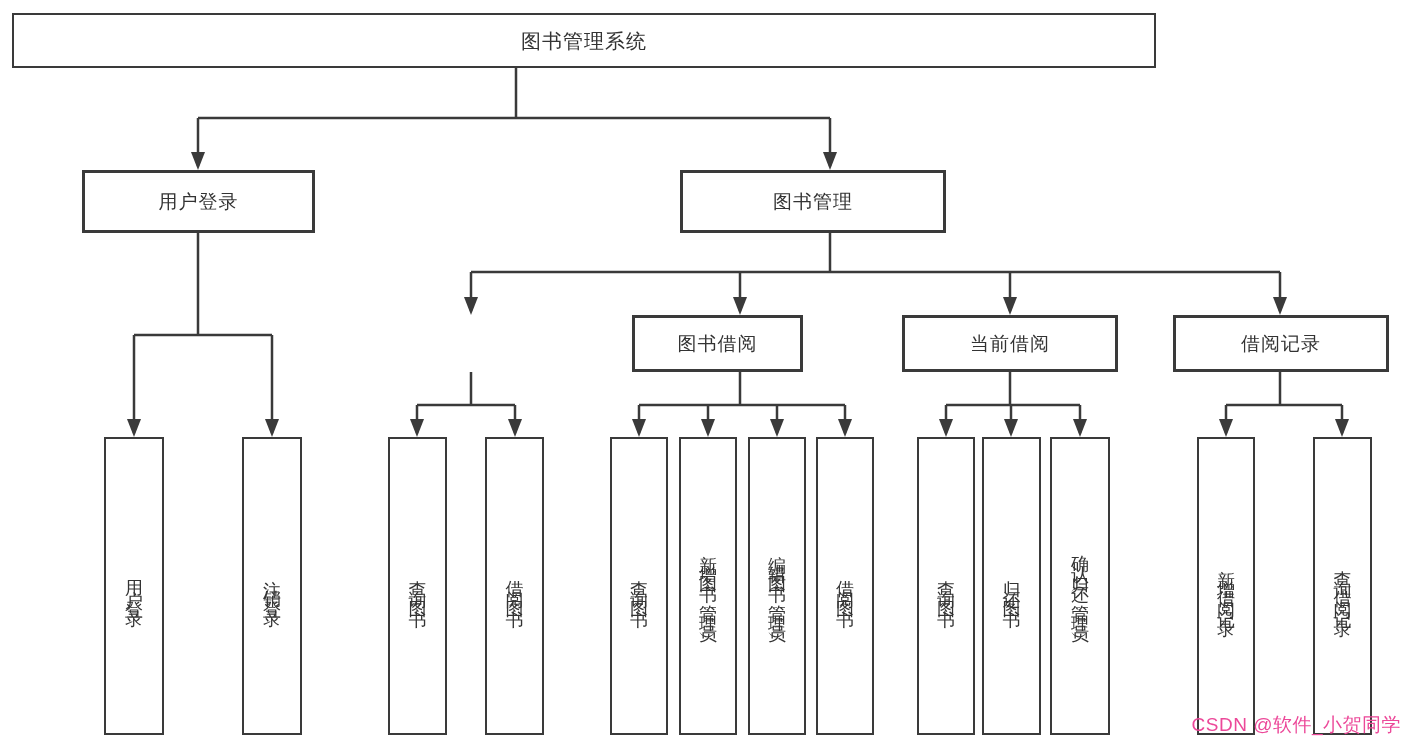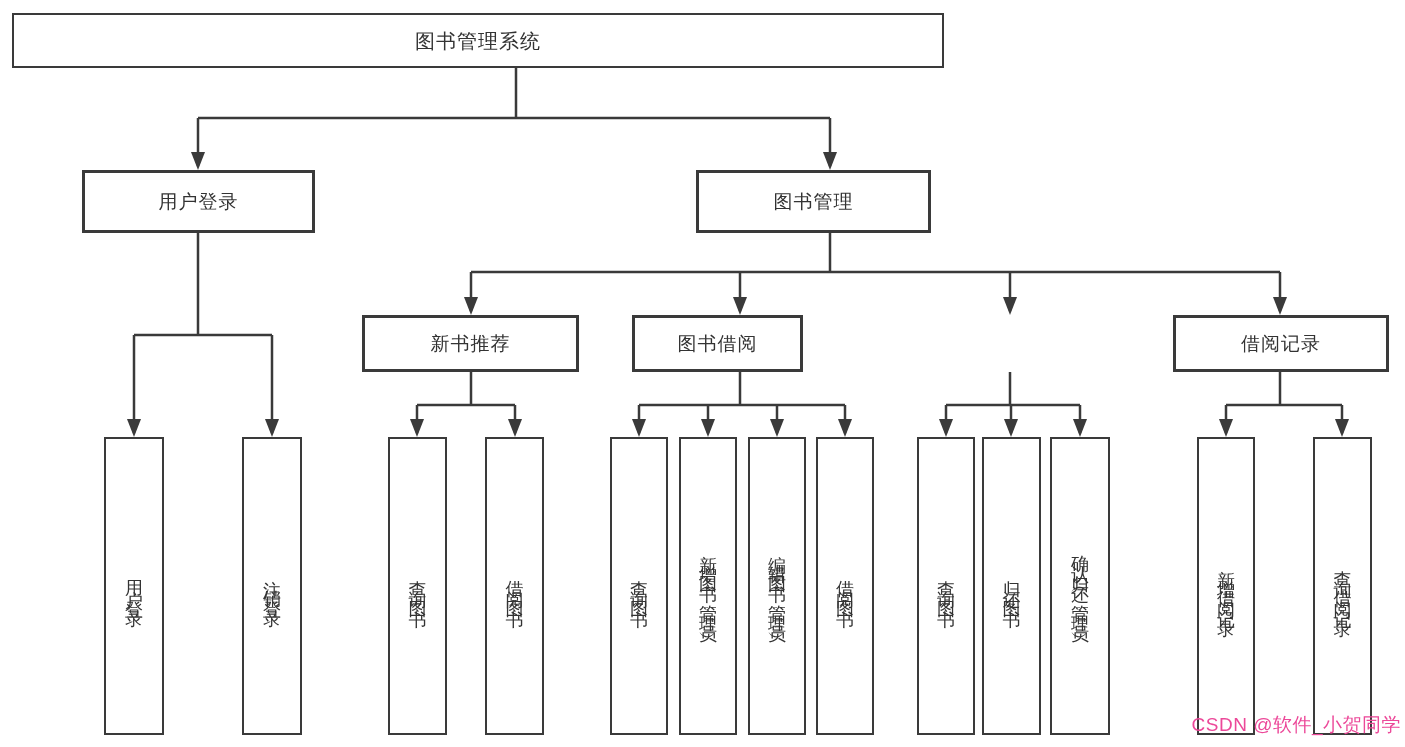--- a/index.html
+++ b/index.html
@@ -80,27 +80,27 @@
       <path d="M777,405 V433" marker-end="url(#arrow)"></path>
       <path d="M845,405 V433" marker-end="url(#arrow)"></path>
       <path d="M946,405 V433" marker-end="url(#arrow)"></path>
       <path d="M1011,405 V433" marker-end="url(#arrow)"></path>
       <path d="M1080,405 V433" marker-end="url(#arrow)"></path>
       <path d="M1226,405 V433" marker-end="url(#arrow)"></path>
       <path d="M1342,405 V433" marker-end="url(#arrow)"></path>
     </g>
   </svg>
 
-  <div class="node root" style="left:12px;top:13px;width:932px;height:55px">图书管理系统</div>
+  <div class="node root" style="left:12px;top:13px;width:1144px;height:55px">图书管理系统</div>
 
   <div class="node" style="left:82px;top:170px;width:233px;height:63px">用户登录</div>
-  <div class="node" style="left:696px;top:170px;width:235px;height:63px">图书管理</div>
+  <div class="node" style="left:680px;top:170px;width:266px;height:63px">图书管理</div>
 
-  <div class="node" style="left:362px;top:315px;width:217px;height:57px">新书推荐</div>
   <div class="node" style="left:632px;top:315px;width:171px;height:57px">图书借阅</div>
+  <div class="node" style="left:902px;top:315px;width:216px;height:57px">当前借阅</div>
   <div class="node" style="left:1173px;top:315px;width:216px;height:57px">借阅记录</div>
 
   <div class="node v" style="left:104px;top:437px;width:60px;height:298px">用户登录</div>
   <div class="node v" style="left:242px;top:437px;width:60px;height:298px">注销登录</div>
 
   <div class="node v" style="left:388px;top:437px;width:59px;height:298px">查询图书</div>
   <div class="node v" style="left:485px;top:437px;width:59px;height:298px">借阅图书</div>
 
   <div class="node v" style="left:610px;top:437px;width:58px;height:298px">查询图书</div>
   <div class="node v" style="left:679px;top:437px;width:58px;height:298px">新增图书（管理员）</div>

